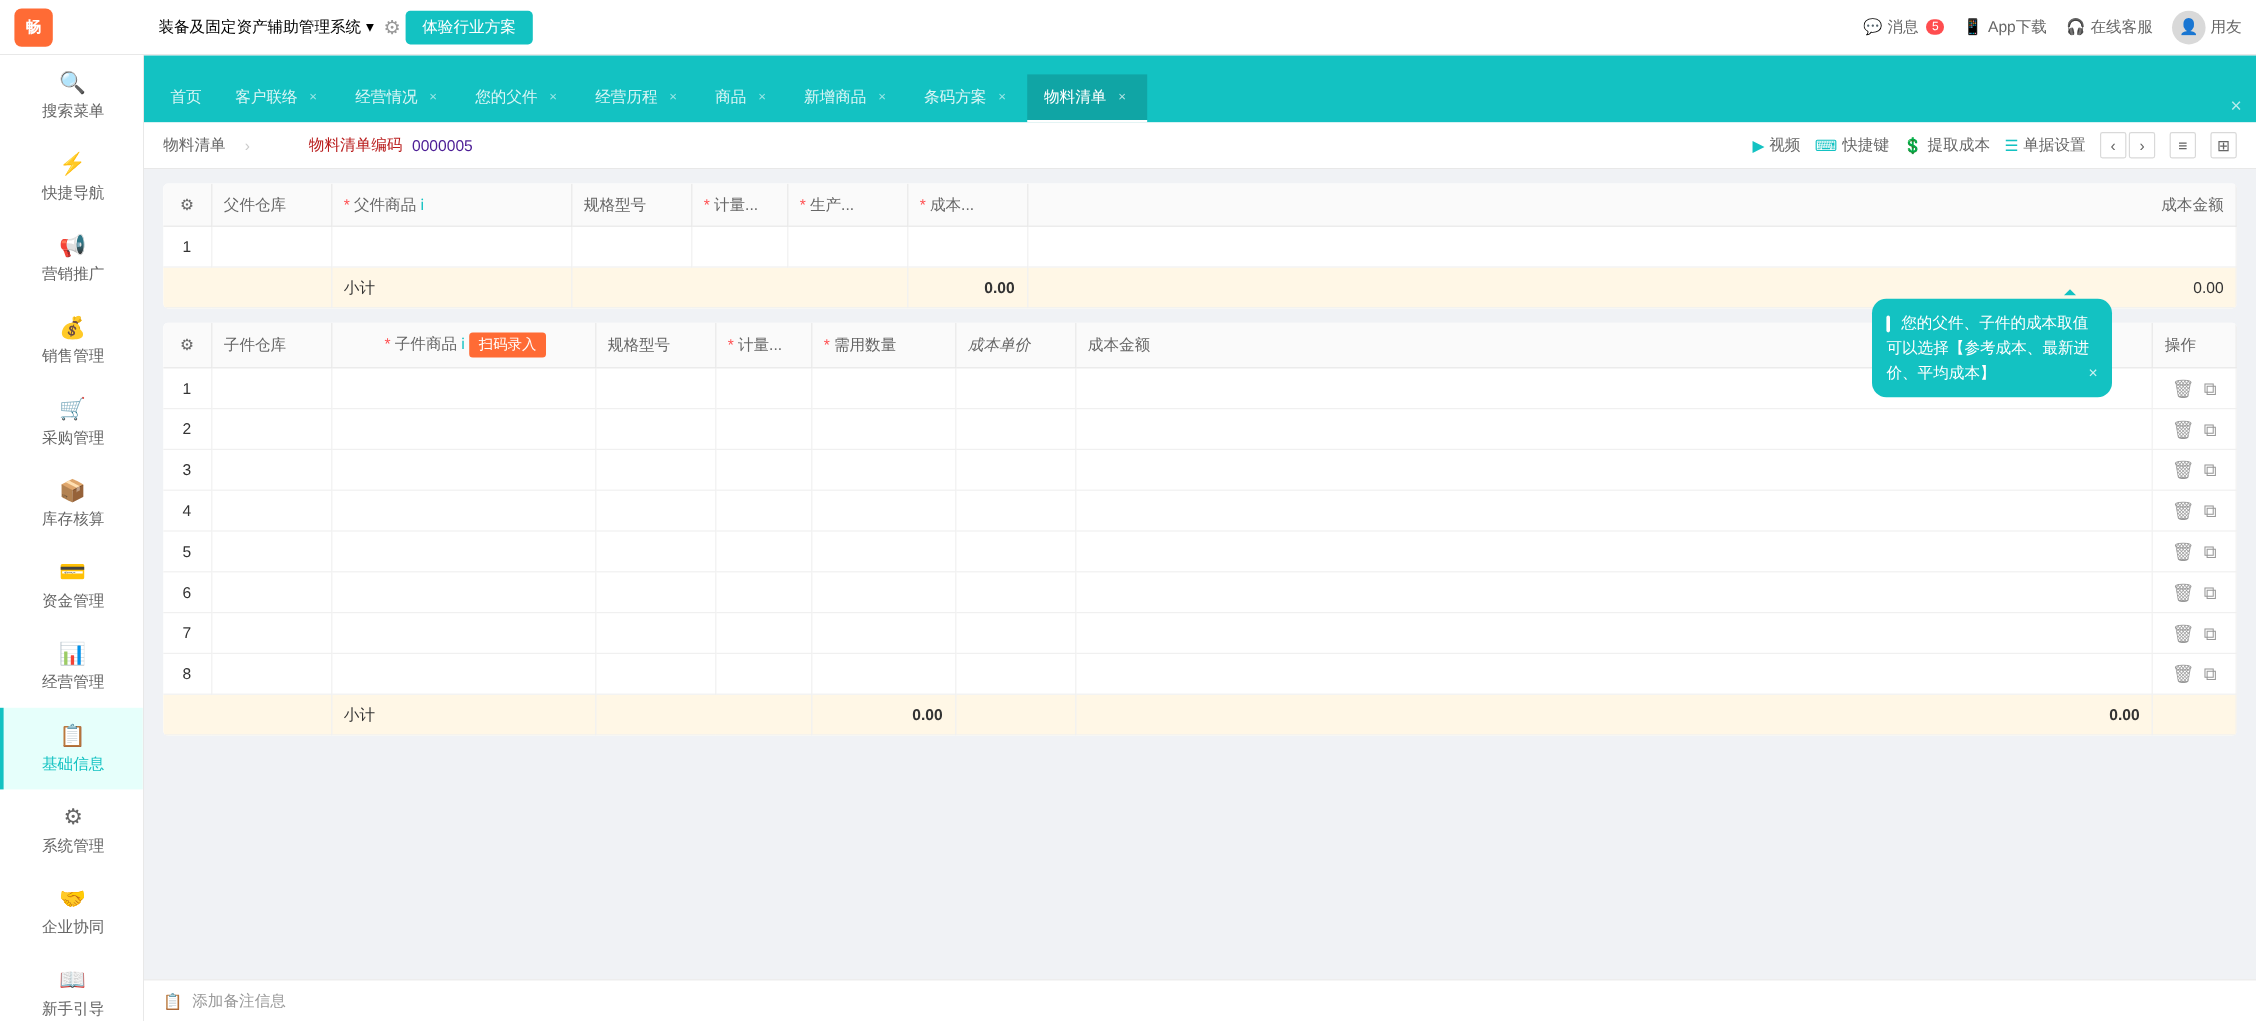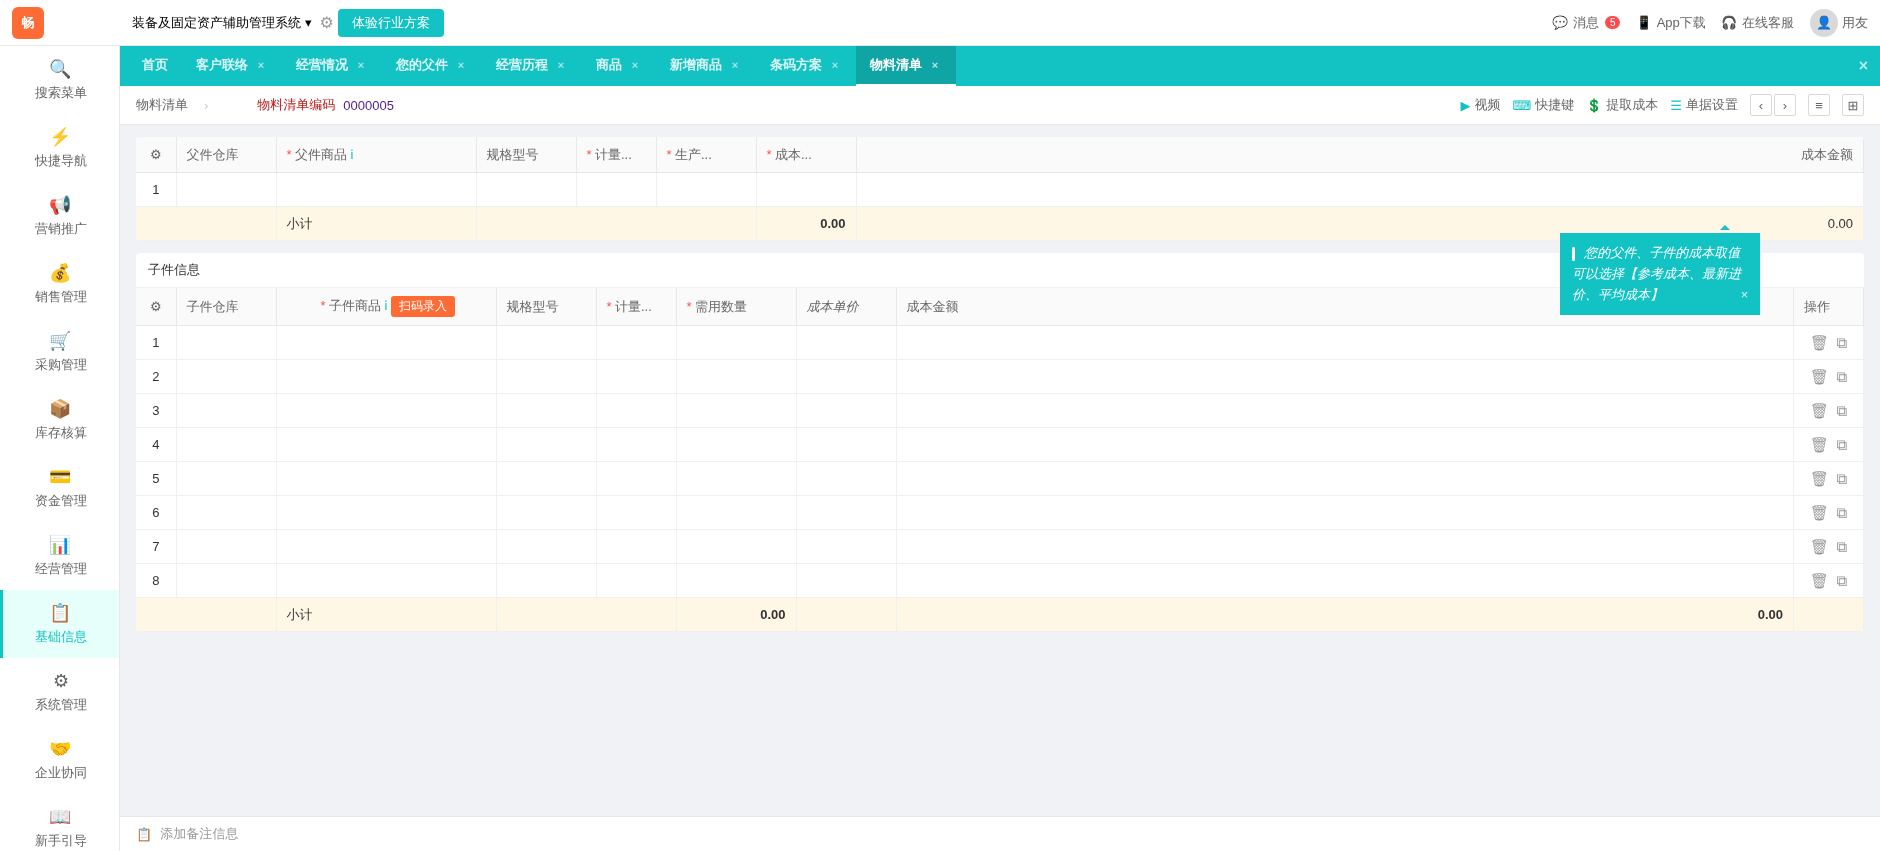--- a/index.html
+++ b/index.html
@@ -68,22 +68,22 @@
     }
     .sidebar-icon { font-size: 18px; }
 
     
     .content-area {
       flex: 1; display: flex; flex-direction: column; overflow: hidden;
     }
 
     
     .nav-tabs {
-      display: flex; align-items: center; background: #13c2c2;
-      flex-shrink: 0; padding: 0 8px; height: 40px; font-weight: bold;
+      display: flex; align-items: flex-end; background: #13c2c2;
+      flex-shrink: 0; padding: 0 8px; height: 56px;
     }
     .nav-tab {
       display: flex; align-items: center; gap: 4px;
       padding: 0 14px; height: 40px; color: rgba(255,255,255,0.85);
       cursor: pointer; font-size: 13px; white-space: nowrap;
       border-bottom: 2px solid transparent;
     }
     .nav-tab.active { color: #fff; background: rgba(0,0,0,0.15); border-bottom-color: #fff; }
     .nav-tab .close-x {
       font-size: 11px; opacity: 0.7; margin-left: 2px;
@@ -171,23 +171,23 @@
     .scan-btn {
       background: #ff6b35; color: #fff; border: none;
       padding: 2px 8px; border-radius: 3px; cursor: pointer;
       font-size: 12px; white-space: nowrap;
     }
     .cost-amount { text-align: right; padding-right: 12px; }
     
     
     .tooltip-popup {
       position: absolute; top: 108px; right: 120px;
-      background: #13c2c2; color: #fff; border-radius: 0;
+      background: #13c2c2; color: #fff; border-radius: 12px;
       padding: 10px 12px; font-size: 12px; line-height: 1.6;
-      max-width: 200px; z-index: 100; font-style: italic;
+      max-width: 200px; z-index: 100;
     }
     .tooltip-popup::before {
       content: ''; position: absolute; top: -8px; right: 30px;
       border: 5px solid transparent; border-bottom-color: #13c2c2;
       border-top: none;
     }
     .tooltip-close {
       float: right; cursor: pointer; margin-left: 8px; opacity: 0.8;
     }
     .tooltip-dot {
@@ -438,21 +438,20 @@
                 <td>小计</td>
                 <td colspan="3"></td>
                 <td style="text-align:right;font-weight:bold;">0.00</td>
                 <td class="cost-amount">0.00</td>
               </tr>
             </tbody>
           </table>
         </div>
 
         <div class="section">
-          <div class="section-title">子件信息</div>
           <table class="data-table">
             <thead>
               <tr>
                 <th class="col-settings">
                   <div class="settings-icon-th">⚙</div>
                 </th>
                 <th style="width:100px;">
                   <span>子件仓库</span>
                 </th>
                 <th style="width:220px;padding-left:44px;">

